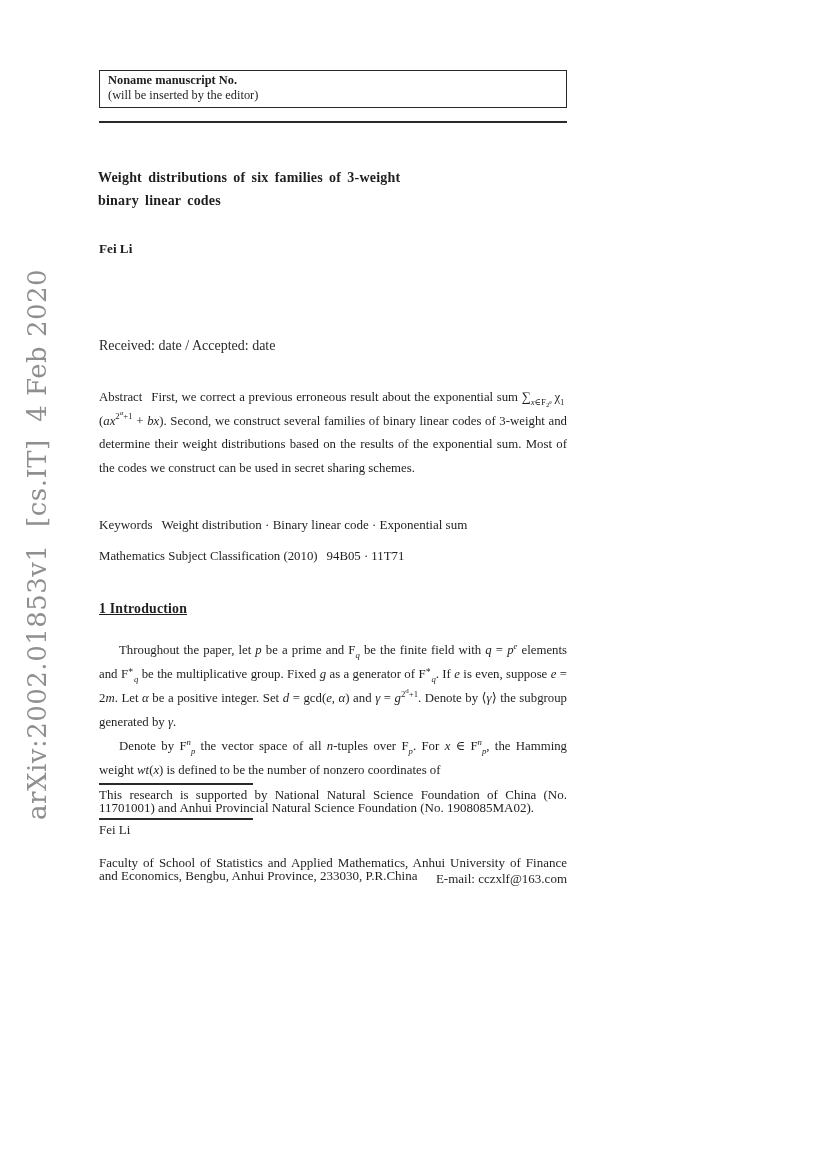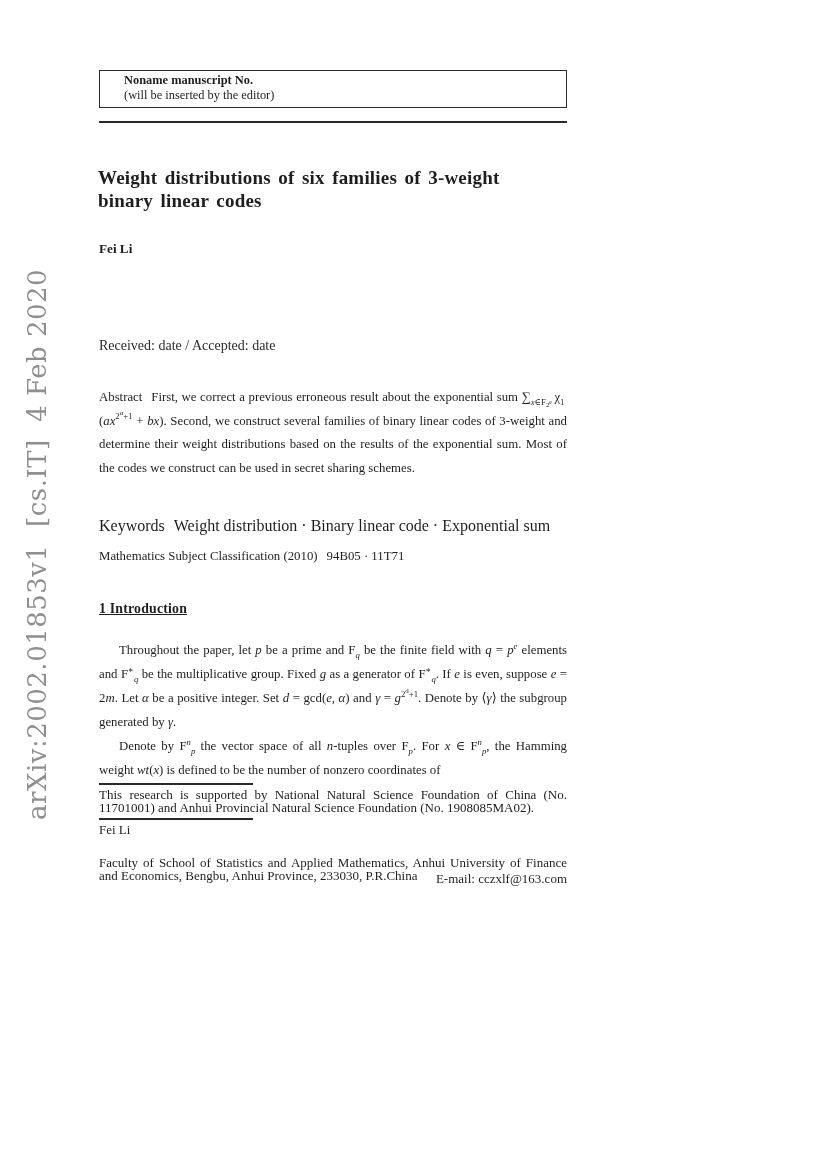--- a/index.html
+++ b/index.html
@@ -18,36 +18,36 @@
     left:-200px;top:562px;width:480px;height:36px;
     transform:rotate(-90deg);
     font-family:"DejaVu Serif","Liberation Serif",serif;
     font-size:26px;color:#8f8f8f;
     text-align:center;white-space:pre;letter-spacing:.5px;
   }
   
   .hbox{
     left:99px;top:70px;width:468px;box-sizing:border-box;
     border:1.6px solid #2a2a2a;
-    padding:2px 8px 4px 24px;
+    padding:2px 8px 4px 8px;
     font-size:12.4px;line-height:15px;
   }
   .hbox .b1{font-weight:bold;}
   .hrule{left:99px;top:121px;width:468px;height:2.4px;background:#2a2a2a;}
   .title{
     left:98px;top:166px;width:474px;
-    font-size:19px;font-weight:bold;line-height:23px;
+    font-size:14px;font-weight:bold;line-height:23px;
     word-spacing:2.5px;letter-spacing:.2px;
   }
   .author{left:99px;top:241px;font-size:13.2px;font-weight:bold;}
   .received{left:99px;top:338px;font-size:14px;color:#2a2a2a;}
   .para{width:468px;text-align:justify;font-size:12.8px;line-height:23.5px;}
   .abstract{left:99px;top:386px;}
   .lbl{font-weight:normal;margin-right:9px;}
-  .kwline{left:99px;top:517px;width:468px;font-size:16px;}
+  .kwline{left:99px;top:517px;width:468px;font-size:13px;}
   .mscline{left:99px;top:549px;width:468px;font-size:12.8px;}
   .sec{left:99px;top:601px;font-size:13.8px;font-weight:bold;letter-spacing:.2px;text-decoration:underline;}
   .body1{left:99px;top:638px;line-height:24px;text-indent:20px;}
   .body2{left:99px;top:734px;line-height:24px;text-indent:20px;}
   .frule{width:154px;height:1.6px;background:#2a2a2a;left:99px;}
   .fr1{top:783px;} .fr2{top:818px;}
   .fn{left:99px;width:468px;font-size:13px;line-height:13.4px;text-align:justify;}
   .fn1{top:788px;}
   .fnA{top:823px;text-align:left;}
   .fnE{top:872px;text-align:right;}

